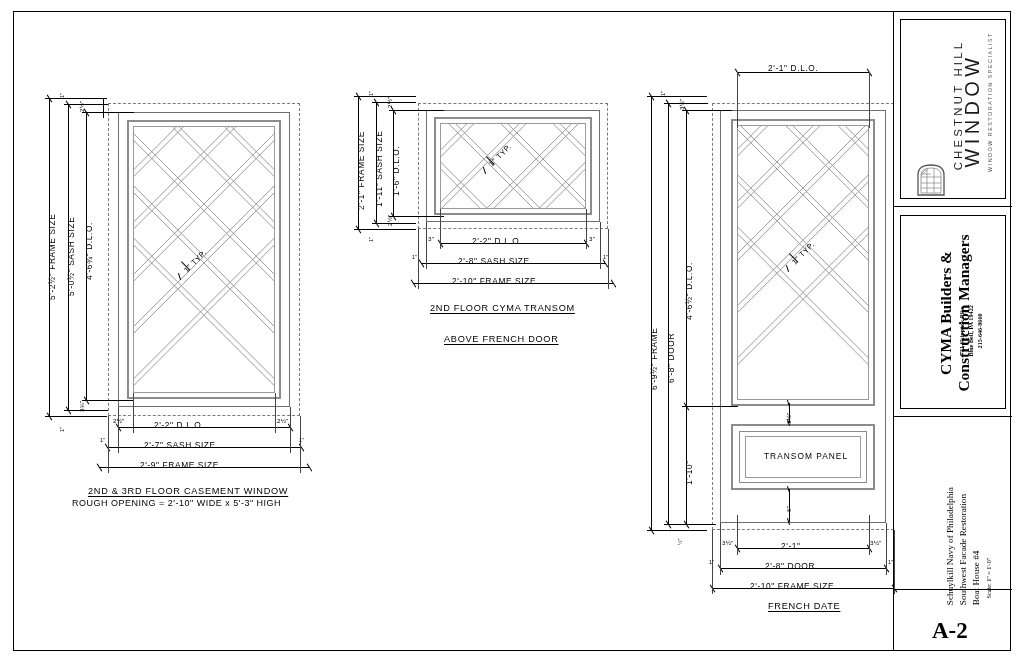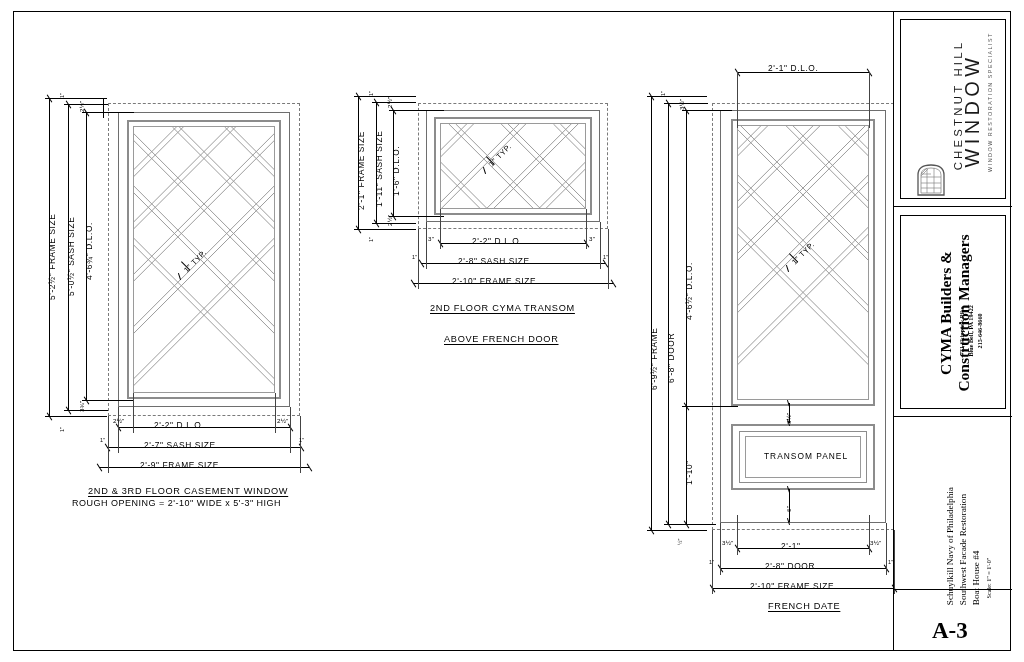--- a/index.html
+++ b/index.html
@@ -546,17 +546,17 @@
 
     <div class="tb-cell" style="top:406px; height:173px;">
       <div class="proj rot" style="left:-44px; top:82px; width:200px;">Schuylkill Navy of Philadelphia</div>
       <div class="proj rot" style="left:-31px; top:82px; width:200px;">Southwest Facade Restoration</div>
       <div class="proj rot" style="left:-18px; top:82px; width:200px;">Boat House #4</div>
       <div class="scale-txt rot" style="left:44px; top:128px; width:100px; text-align:left;">Scale: 1" = 1'-0"</div>
     </div>
 
 
     <div class="tb-cell" style="top:602px; height:38px; border-bottom:none;">
-      <div class="sheet-no" style="left:38px; top:5px;">A-3</div>
+      <div class="sheet-no" style="left:38px; top:5px;">A-2</div>
     </div>
   </div>
 
 </div>
 
 </body></html>

